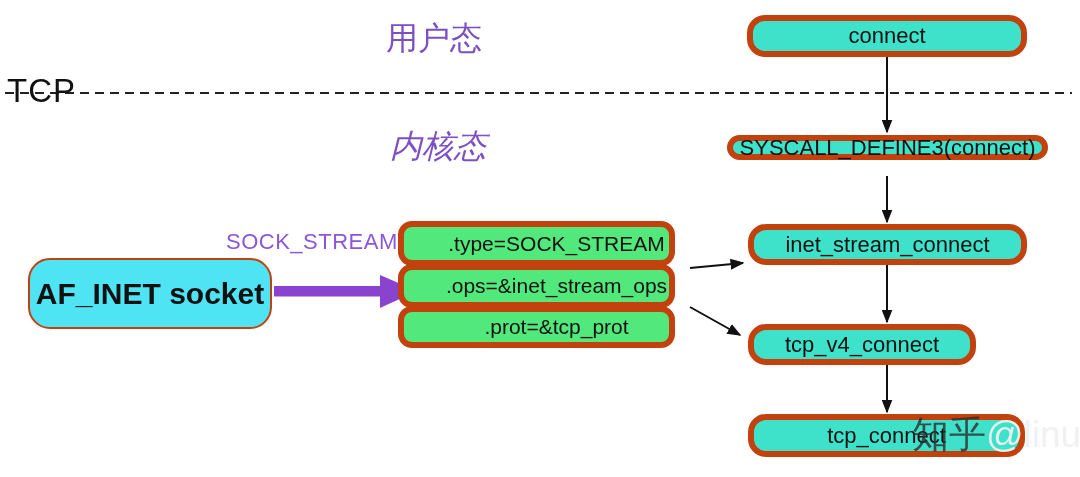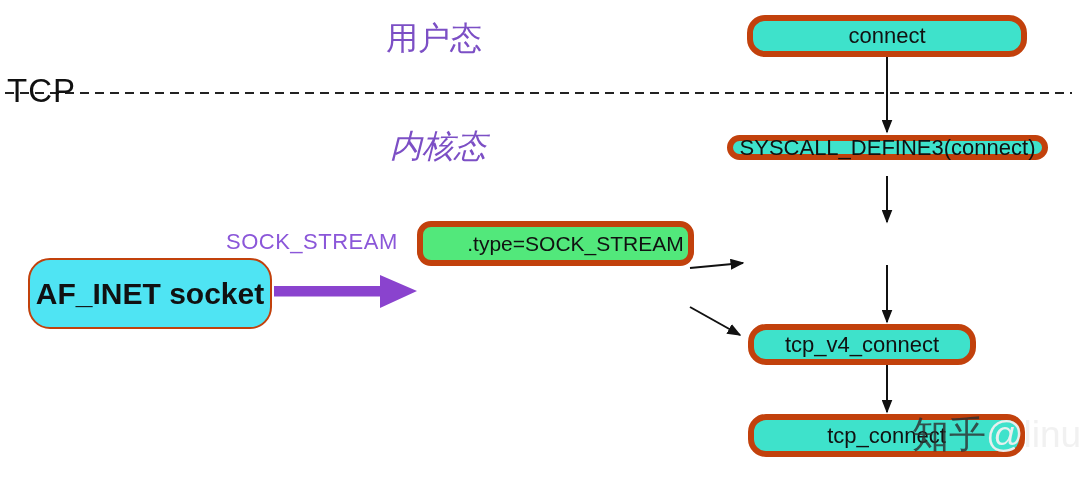--- a/index.html
+++ b/index.html
@@ -39,21 +39,21 @@
     border-radius: 22px;
     border-width: 2.5px;
     font-size: 30px;
     font-weight: 600;
   }
   .struct-box {
     background: var(--struct-box-fill, #52E87B);
     border-radius: 14px;
     font-size: 21px;
     font-weight: 500;
-    left: 417px;
+    left: 398px;
     width: 277px;
     padding-left: 40px;
   }
   .region-label {
     position: absolute;
     font-size: 32px;
     font-weight: 500;
     color: var(--purple-label, #7C4FC5);
     white-space: nowrap;
     text-align: right;
@@ -112,23 +112,26 @@
 
   <div class="region-label" style="left:386px; top:17px;">用户态</div>
   <div class="tcp-label">TCP</div>
   <div class="region-label" style="left:390px; top:125px;font-style:italic;">内核态</div>
 
   <div class="arrow-label">SOCK_STREAM</div>
 
   <div class="box socket-box" style="left:28px; top:258px; width:244px; height:71px;">AF_INET socket</div>
 
   <div class="box struct-box" style="top:221px; height:45px;">.type=SOCK_STREAM</div>
+  <div class="box struct-box" style="top:264px; height:44px;">.ops=&amp;inet_stream_ops</div>
+  <div class="box struct-box" style="top:306px; height:42px;">.prot=&amp;tcp_prot</div>
 
   <div class="box flow-box" style="left:747px; top:15px; width:280px; height:42px;">connect</div>
   <div class="box flow-box" style="left:727px; top:135px; width:321px; height:25px;">SYSCALL_DEFINE3(connect)</div>
+  <div class="box flow-box" style="left:748px; top:224px; width:279px; height:41px;">inet_stream_connect</div>
   <div class="box flow-box" style="left:748px; top:324px; width:228px; height:41px;">tcp_v4_connect</div>
   <div class="box flow-box" style="left:748px; top:414px; width:277px; height:43px;">tcp_connect</div>
 
   <div class="watermark">
     <span class="brand">知乎</span><span class="handle">@linux</span>
   </div>
 
 </div>
 
 </body></html>

